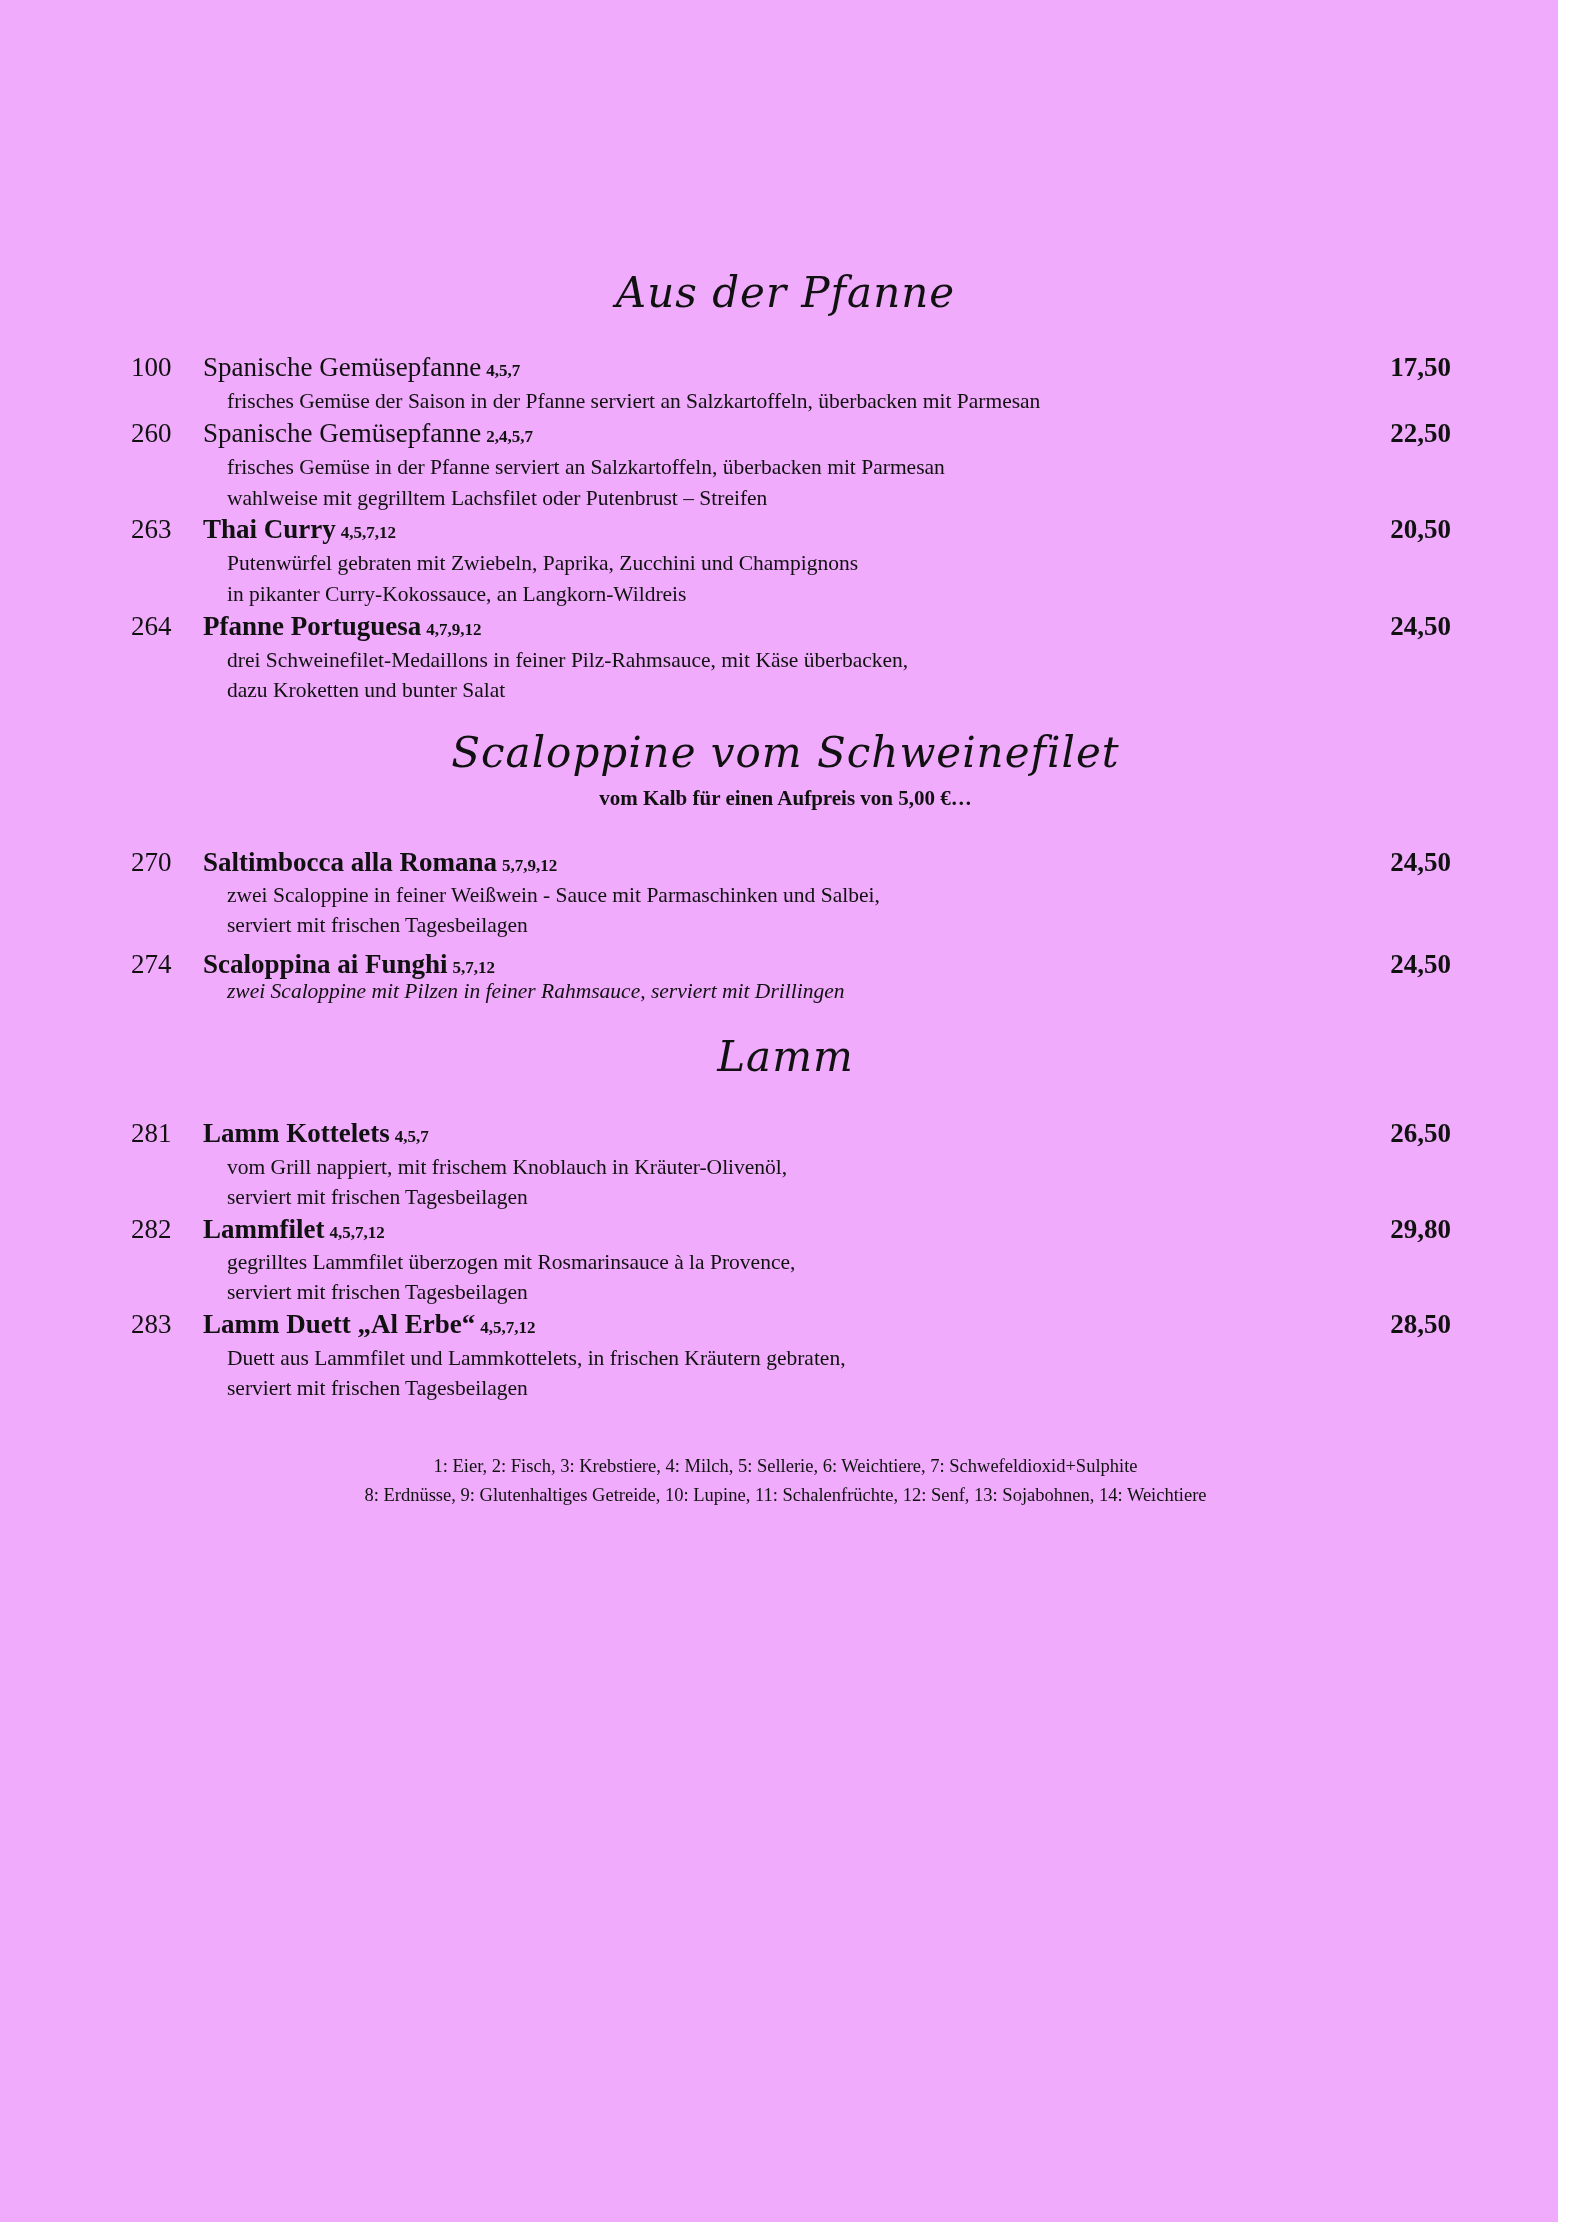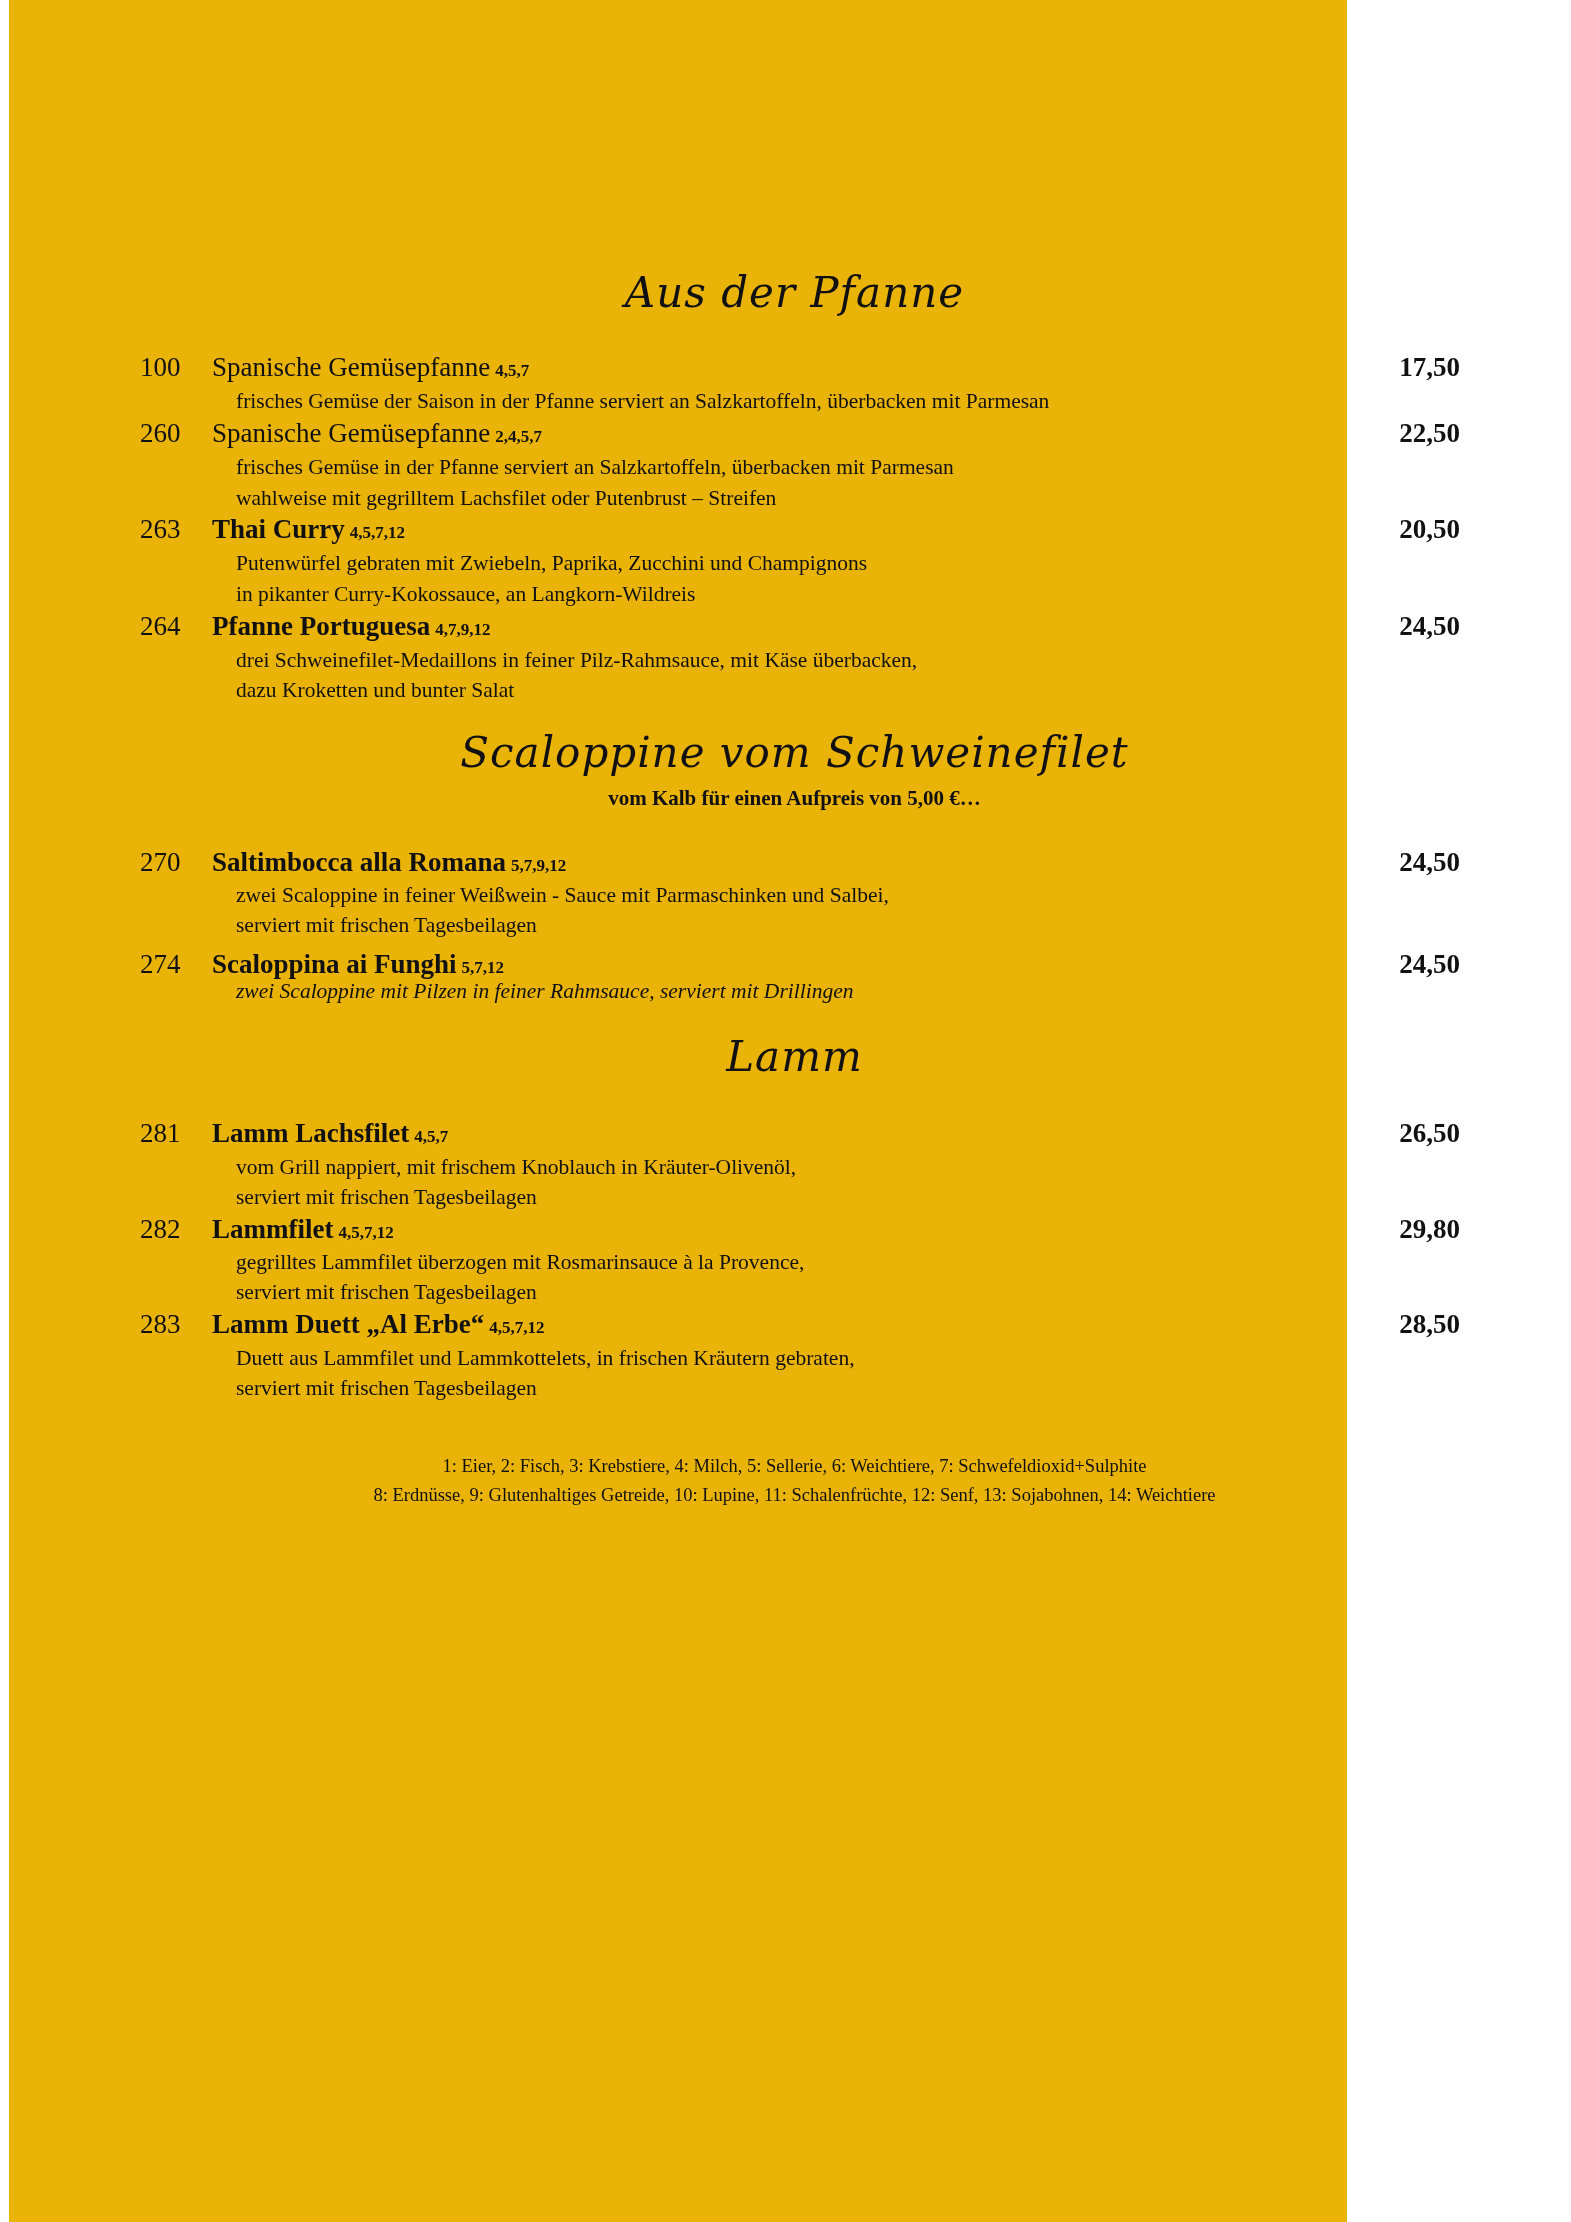--- a/index.html
+++ b/index.html
@@ -1,17 +1,17 @@
 <!DOCTYPE html>
 <html><head>
 <meta charset="utf-8">
 <style>
   html, body { margin:0; padding:0; background:#ffffff; }
   body { width:1571px; height:2222px; position:relative; overflow:hidden; color:#111; font-family:"Liberation Serif", "DejaVu Serif", serif; }
-  .page { position:absolute; left:9px; top:0; width:1338px; height:2222px; background:#eab308; }
+  .page { position:absolute; left:0; top:0; width:1558px; height:2222px; background:#f0abfc; }
   .section-title { position:absolute; left:0; width:1571px; text-align:center; font-family:"DejaVu Serif", serif; font-style:italic; font-weight:normal; font-size:42px; letter-spacing:1px; color:#111; }
   .section-sub { position:absolute; left:0; width:1571px; text-align:center; font-family:"Liberation Serif", serif; font-weight:bold; font-size:21px; color:#111; }
   .row { position:absolute; left:0; width:1571px; height:34px; }
   .num { position:absolute; left:131px; font-size:27px; color:#111; }
   .name { position:absolute; left:203px; font-size:27px; color:#111; white-space:nowrap; }
   .name.bold { font-weight:bold; }
   .allerg { font-size:17px; font-weight:bold; margin-left:5px; }
   .price { position:absolute; right:120px; font-size:27px; color:#111; text-align:right;font-weight:bold; }
   .desc { position:absolute; left:203px; font-size:21.5px; color:#111; white-space:nowrap;margin-left:24px; }
   .foot { position:absolute; left:0; width:1571px; text-align:center; font-size:18.5px; color:#111; }
@@ -69,21 +69,21 @@
     <span class="num">274</span>
     <span class="name bold"><span>Scaloppina ai Funghi</span><span class="allerg">5,7,12</span></span>
     <span class="price">24,50</span>
   </div>
   <div class="desc" style="top:979px;font-style:italic;">zwei Scaloppine mit Pilzen in feiner Rahmsauce, serviert mit Drillingen</div>
 
   <div class="section-title" style="top:1032px;">Lamm</div>
 
   <div class="row" style="top:1118px;">
     <span class="num">281</span>
-    <span class="name bold"><span>Lamm Lachsfilet</span><span class="allerg">4,5,7</span></span>
+    <span class="name bold"><span>Lamm Kottelets</span><span class="allerg">4,5,7</span></span>
     <span class="price">26,50</span>
   </div>
   <div class="desc" style="top:1155px;">vom Grill nappiert, mit frischem Knoblauch in Kräuter-Olivenöl,</div>
   <div class="desc" style="top:1185px;">serviert mit frischen Tagesbeilagen</div>
 
   <div class="row" style="top:1214px;">
     <span class="num">282</span>
     <span class="name bold"><span>Lammfilet</span><span class="allerg">4,5,7,12</span></span>
     <span class="price">29,80</span>
   </div>

